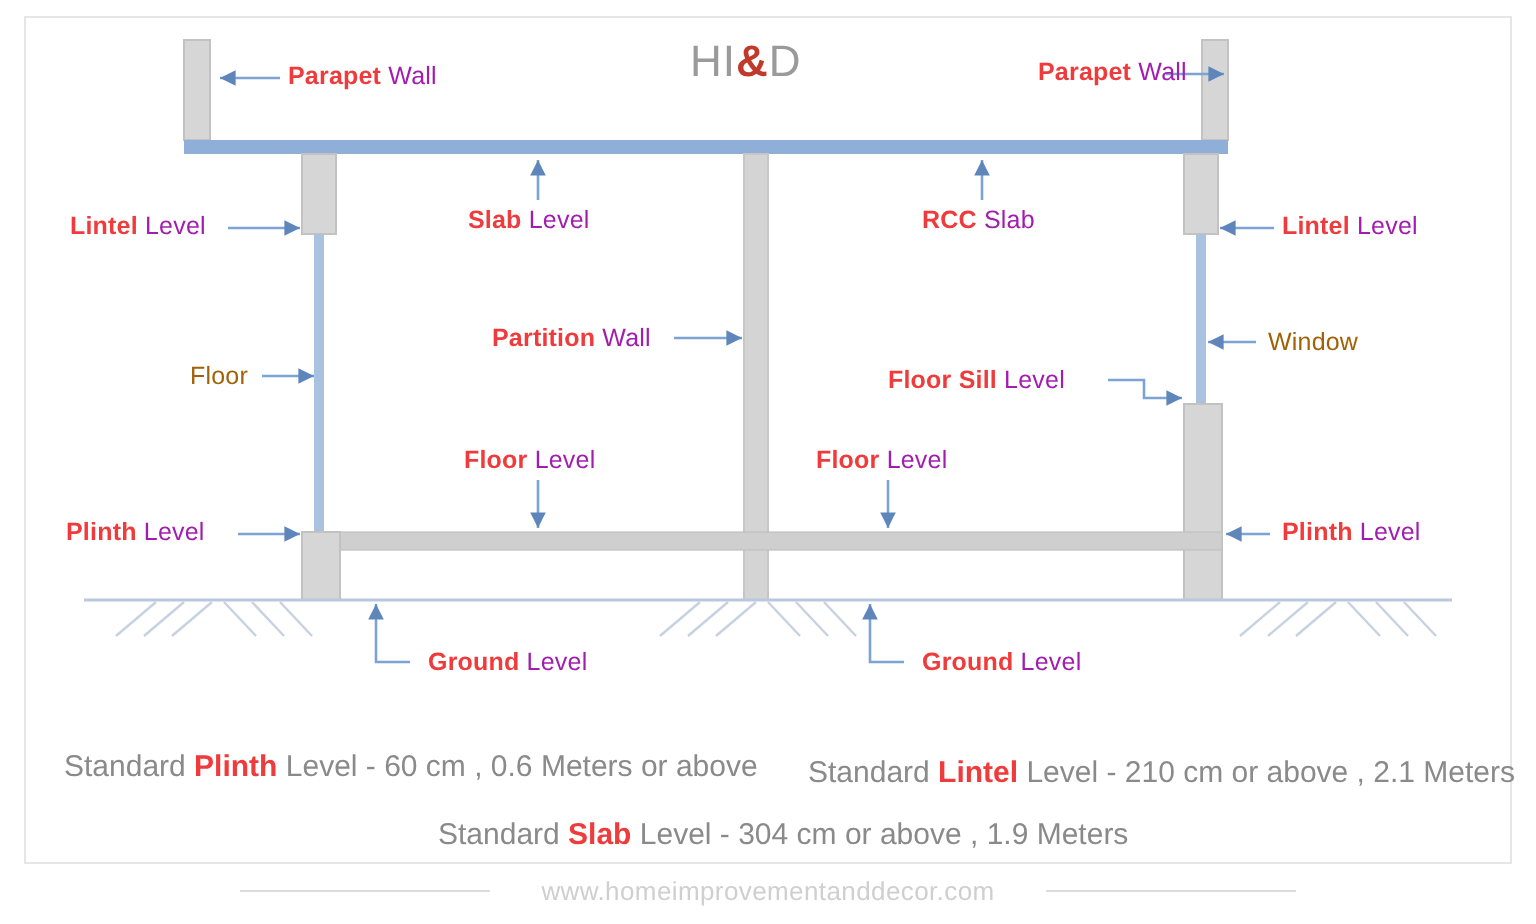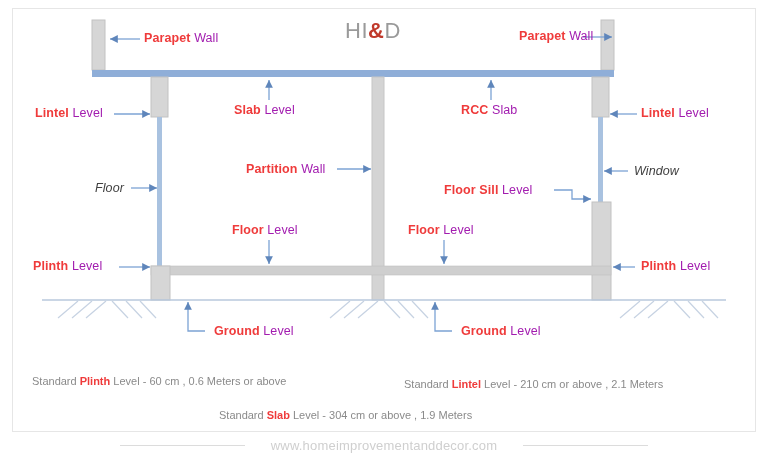--- a/index.html
+++ b/index.html
@@ -35,21 +35,21 @@
   .lbl {
     position: absolute;
     white-space: nowrap;
     font-family: "Liberation Sans", sans-serif;
     font-size: 12.5px;
     letter-spacing: 0.1px;
     line-height: 1;
   }
   .lbl .r { color: #ef3b3b; font-weight: bold; }
   .lbl .g { color: #a21caf; }
-  .lbl .b { color: #404040; font-style: italic; }
+  .lbl .b { color: #a16207; }
   .title {
     position: absolute;
     font-family: "Liberation Sans", sans-serif;
     font-size: 22px;
     letter-spacing: 0.5px;
     color: #9a9a9a;
   }
   .title .amp { color: #c0392b; font-weight: bold; }
   .footer {
     position: absolute;
@@ -70,21 +70,21 @@
     font-family: "Liberation Sans", sans-serif;
     font-size: 13px;
     color: #cfcfcf;
     letter-spacing: 0.2px;
     white-space: nowrap;
   }
   .note {
     position: absolute;
     white-space: nowrap;
     font-family: "Liberation Sans", sans-serif;
-    font-size: 11px;
+    font-size: 15px;
     color: #8a8a8a;
   }
   .note .r { color: #ef3b3b; font-weight: bold; }
 </style>
 </head>
 <body>
 
 <div id="root">
 
   <div id="frame"></div>

